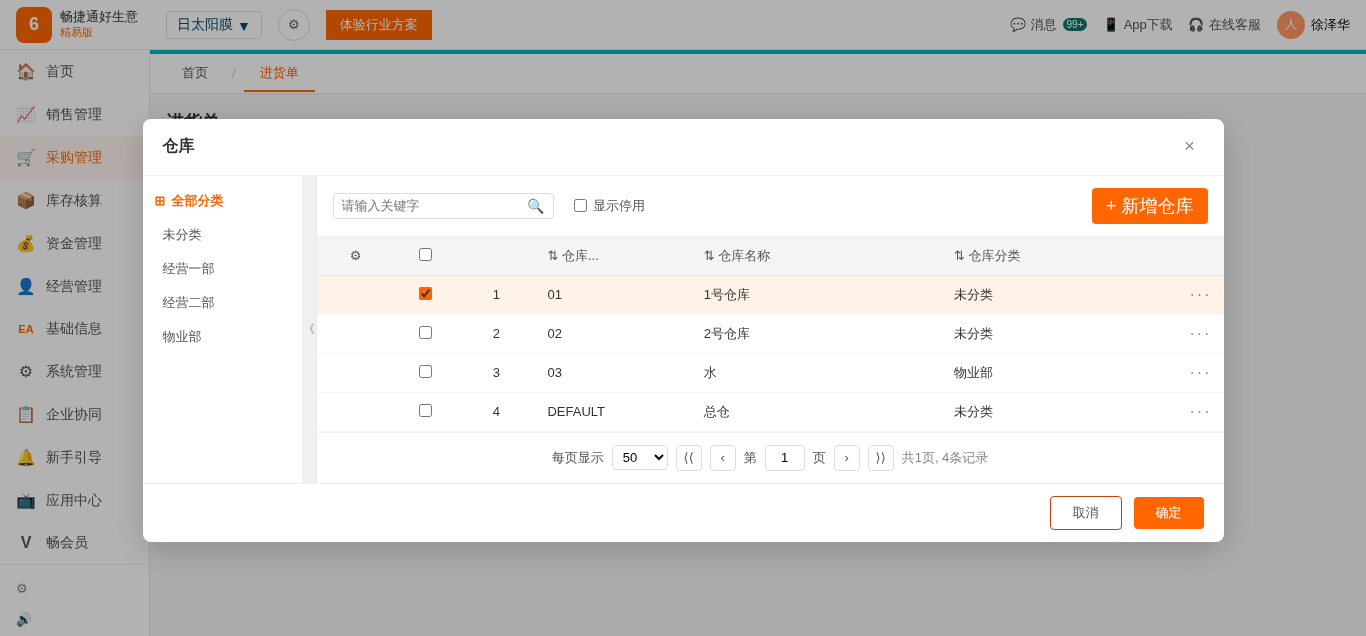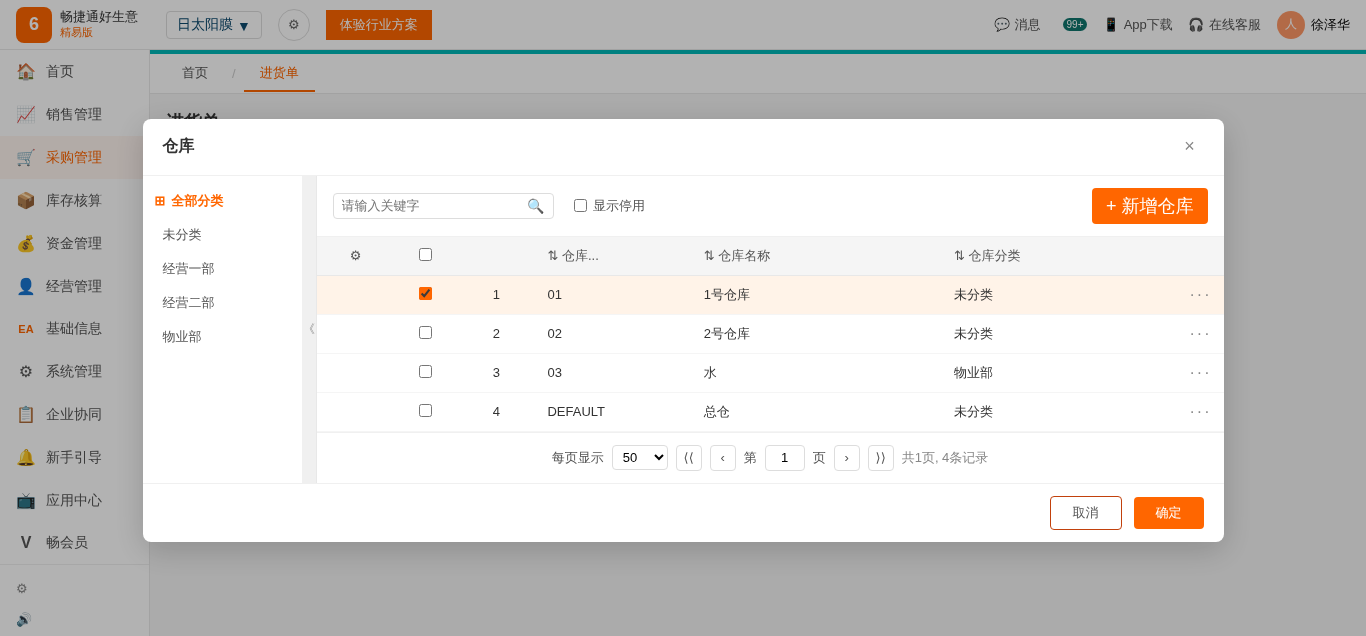--- a/index.html
+++ b/index.html
@@ -54,21 +54,21 @@
     }
 
     .header-right {
       display: flex; align-items: center; gap: 16px;
     }
     .header-icon-item {
       display: flex; align-items: center; gap: 4px; cursor: pointer; color: #555; font-size: 13px;
     }
     .badge {
       background: #0f766e; color: white; border-radius: 10px;
-      font-size: 10px; padding: 1px 4px; margin-left: 18px;
+      font-size: 10px; padding: 1px 4px; margin-left: 2px;
     }
     .user-info {
       display: flex; align-items: center; gap: 6px; cursor: pointer;
     }
     .avatar {
       width: 28px; height: 28px; border-radius: 50%;
       background: #ff9966; display: flex; align-items: center; justify-content: center;
       color: white; font-size: 12px;
     }
 

